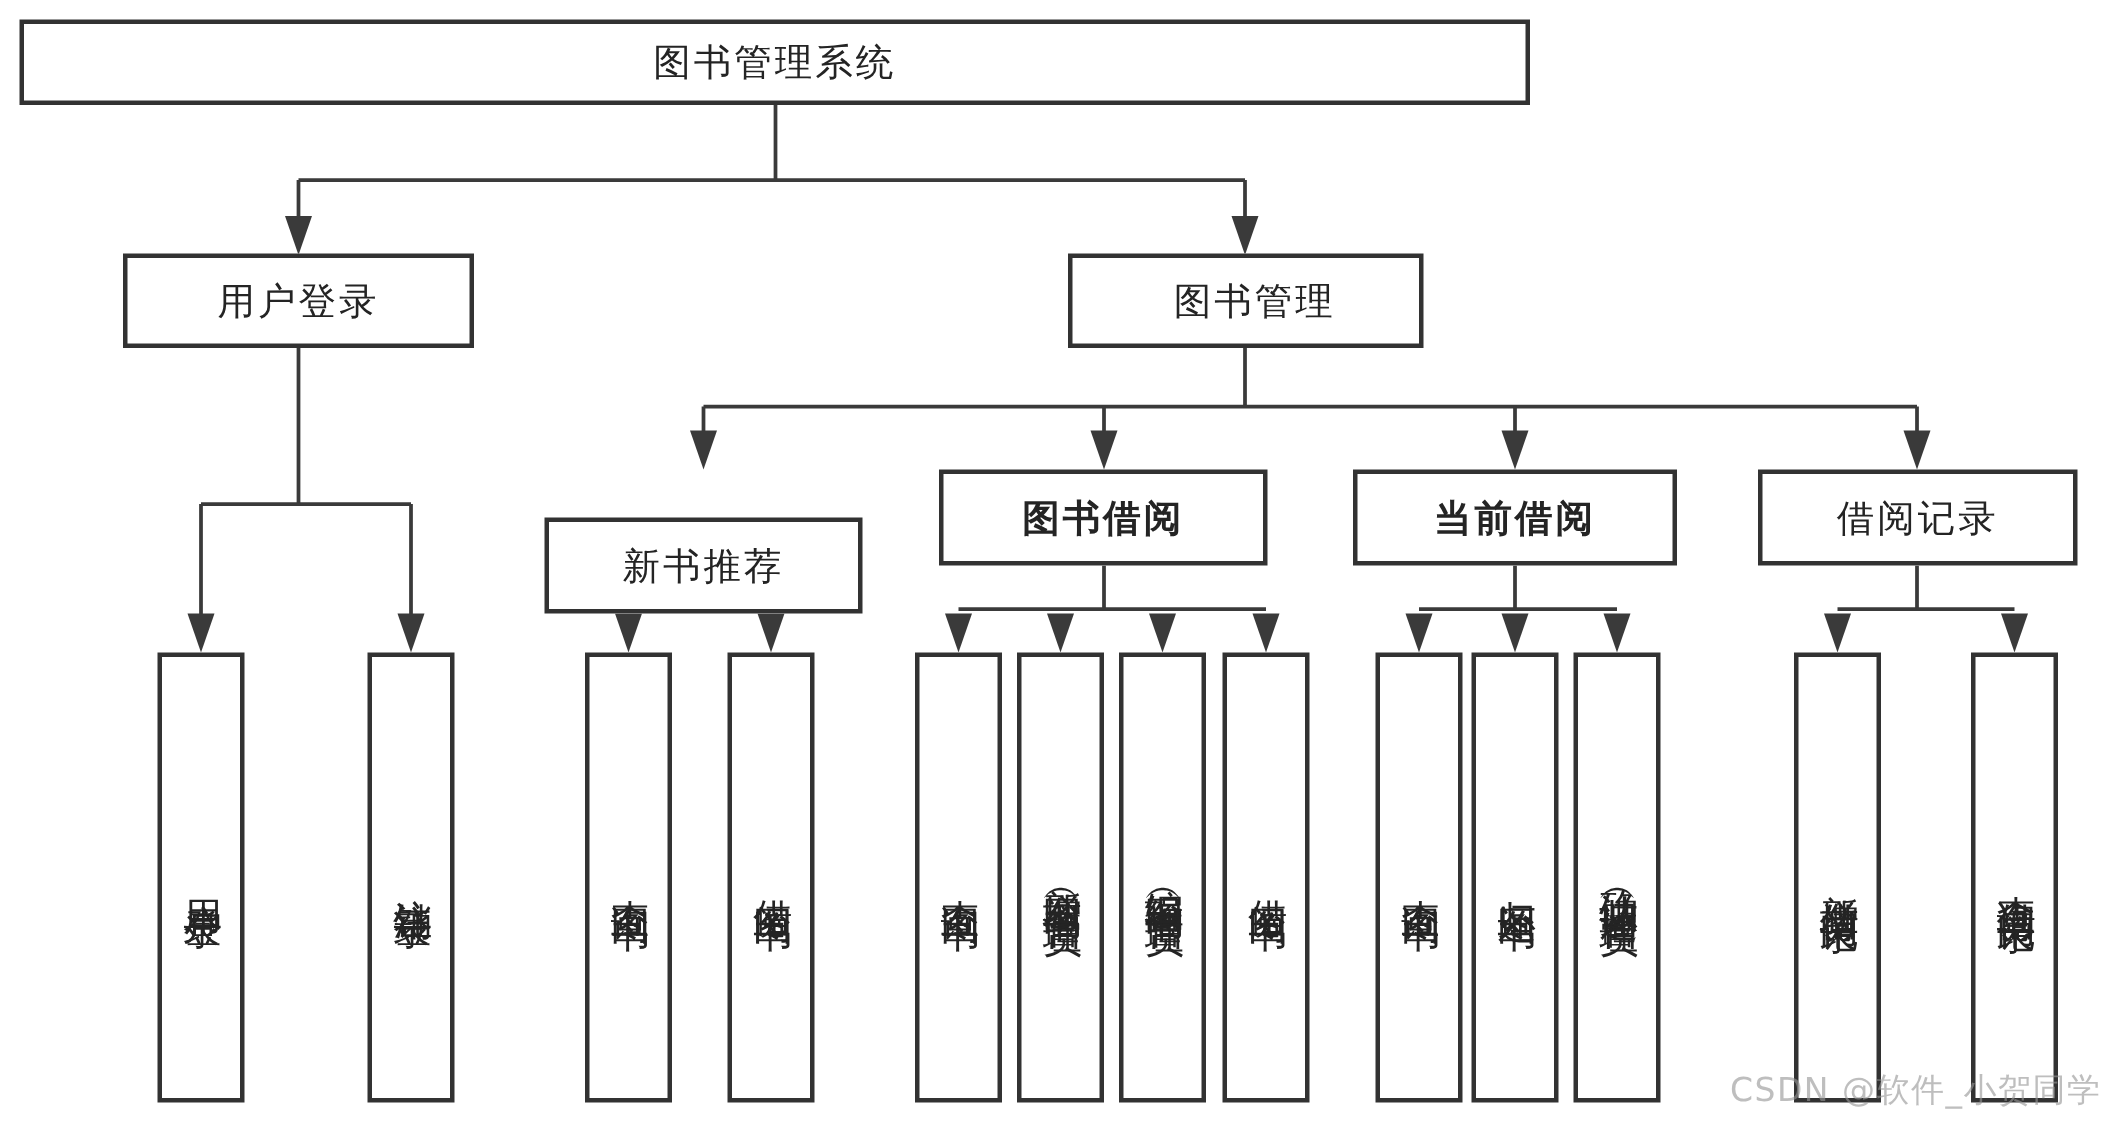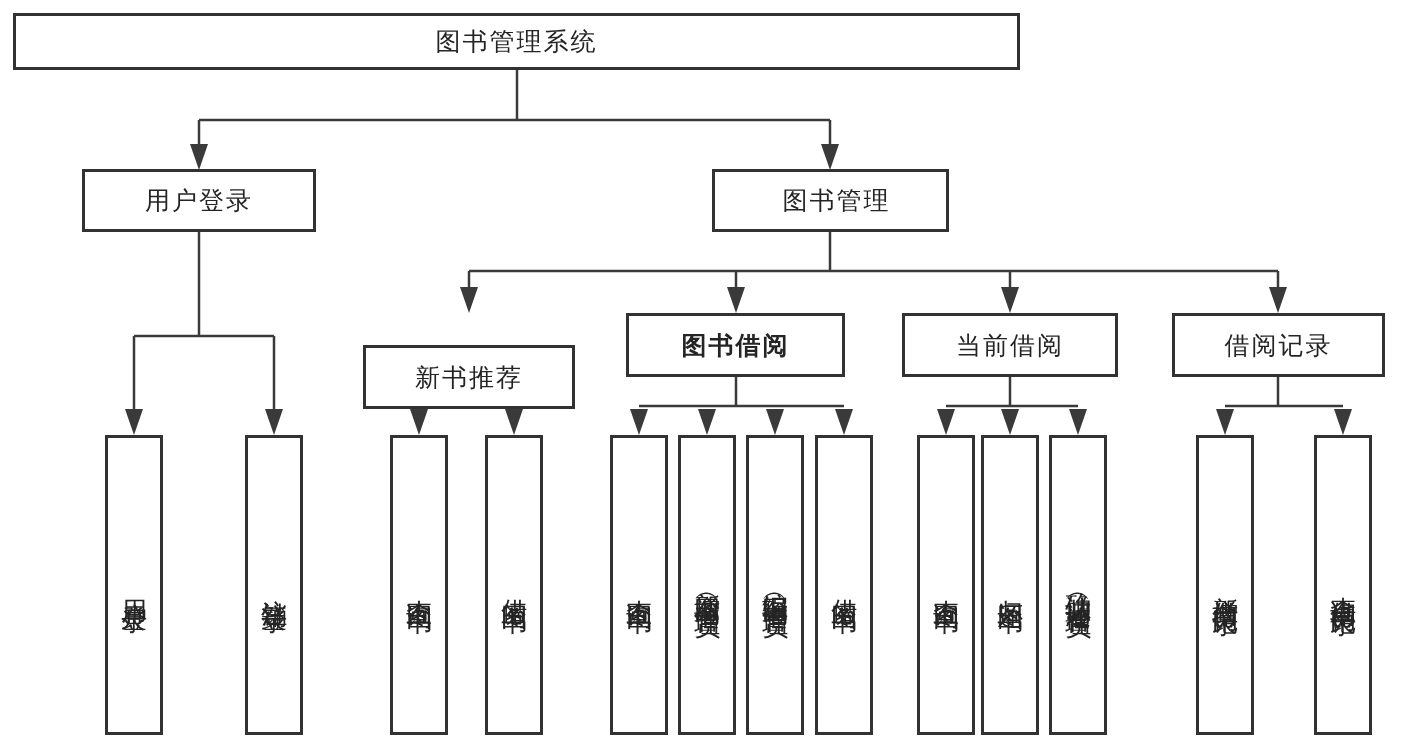--- a/index.html
+++ b/index.html
@@ -13,21 +13,21 @@
   .vlabel{writing-mode:vertical-rl;font-size:26px;letter-spacing:3px;line-height:1.05;
           color:#242424;}
   .watermark{position:absolute;top:712px;right:4px;z-index:5;font-size:22px;
              color:rgba(150,150,150,0.62);letter-spacing:1px;white-space:nowrap;}
   
   .n-root{left:13px;top:13px;width:1007px;height:57px;}
   .n-user-login{left:82px;top:169px;width:234px;height:63px;}
   .n-book-mgmt{left:712px;top:169px;width:237px;height:63px;padding-left:12px;}
   .n-new-book{left:363px;top:313px;width:212px;height:64px;margin-top:32px;}
   .n-book-borrow{left:626px;top:313px;width:219px;height:64px;font-weight:bold;}
-  .n-current-borrow{left:902px;top:313px;width:216px;height:64px;}
+  .n-current-borrow{left:902px;top:313px;width:216px;height:64px;font-weight:bold;}
   .n-borrow-records{left:1172px;top:313px;width:213px;height:64px;}
   .leaf{top:435px;width:58px;height:300px;}
   .n-a1{left:105px;} .n-a2{left:245px;}
   .n-b1{left:390px;} .n-b2{left:485px;}
   .n-c1{left:610px;} .n-c2{left:678px;} .n-c3{left:746px;} .n-c4{left:815px;}
   .n-d1{left:917px;} .n-d2{left:981px;} .n-d3{left:1049px;}
   .n-e1{left:1196px;} .n-e2{left:1314px;}
 </style>
 </head>
 <body>
@@ -150,13 +150,14 @@
     <span class="vlabel">确认归还（管理员）</span>
   </div>
 
   <div class="box leaf n-e1">
     <span class="vlabel">新增借阅记录</span>
   </div>
   <div class="box leaf n-e2">
     <span class="vlabel">查询借阅记录</span>
   </div>
 
+  <div class="watermark">CSDN @软件_小贺同学</div>
 </div>
 
 </body></html>

